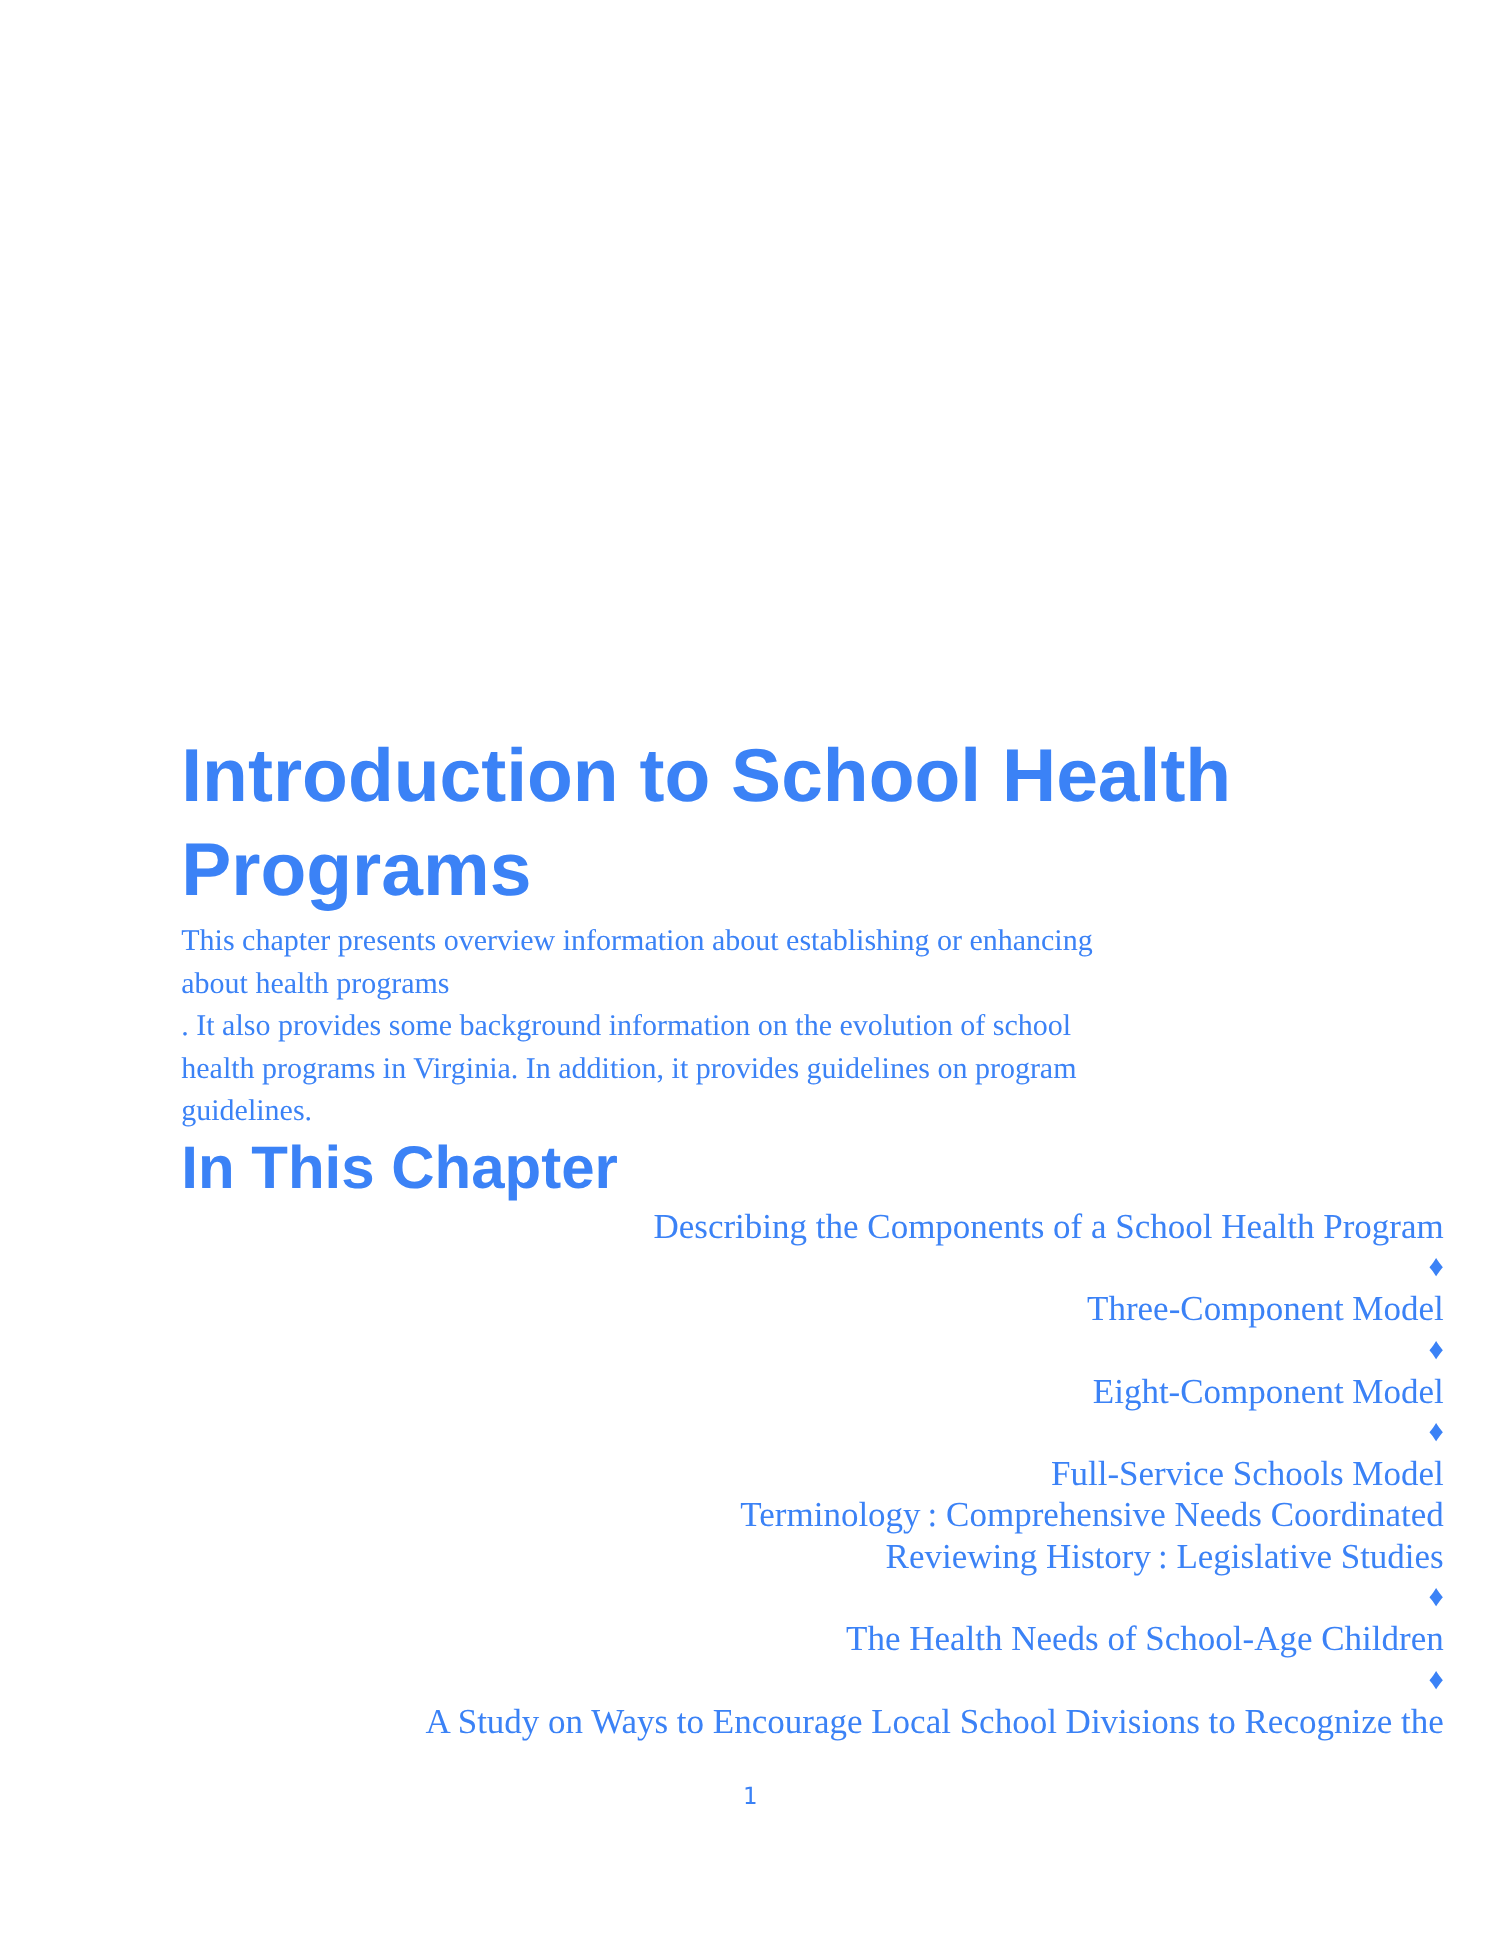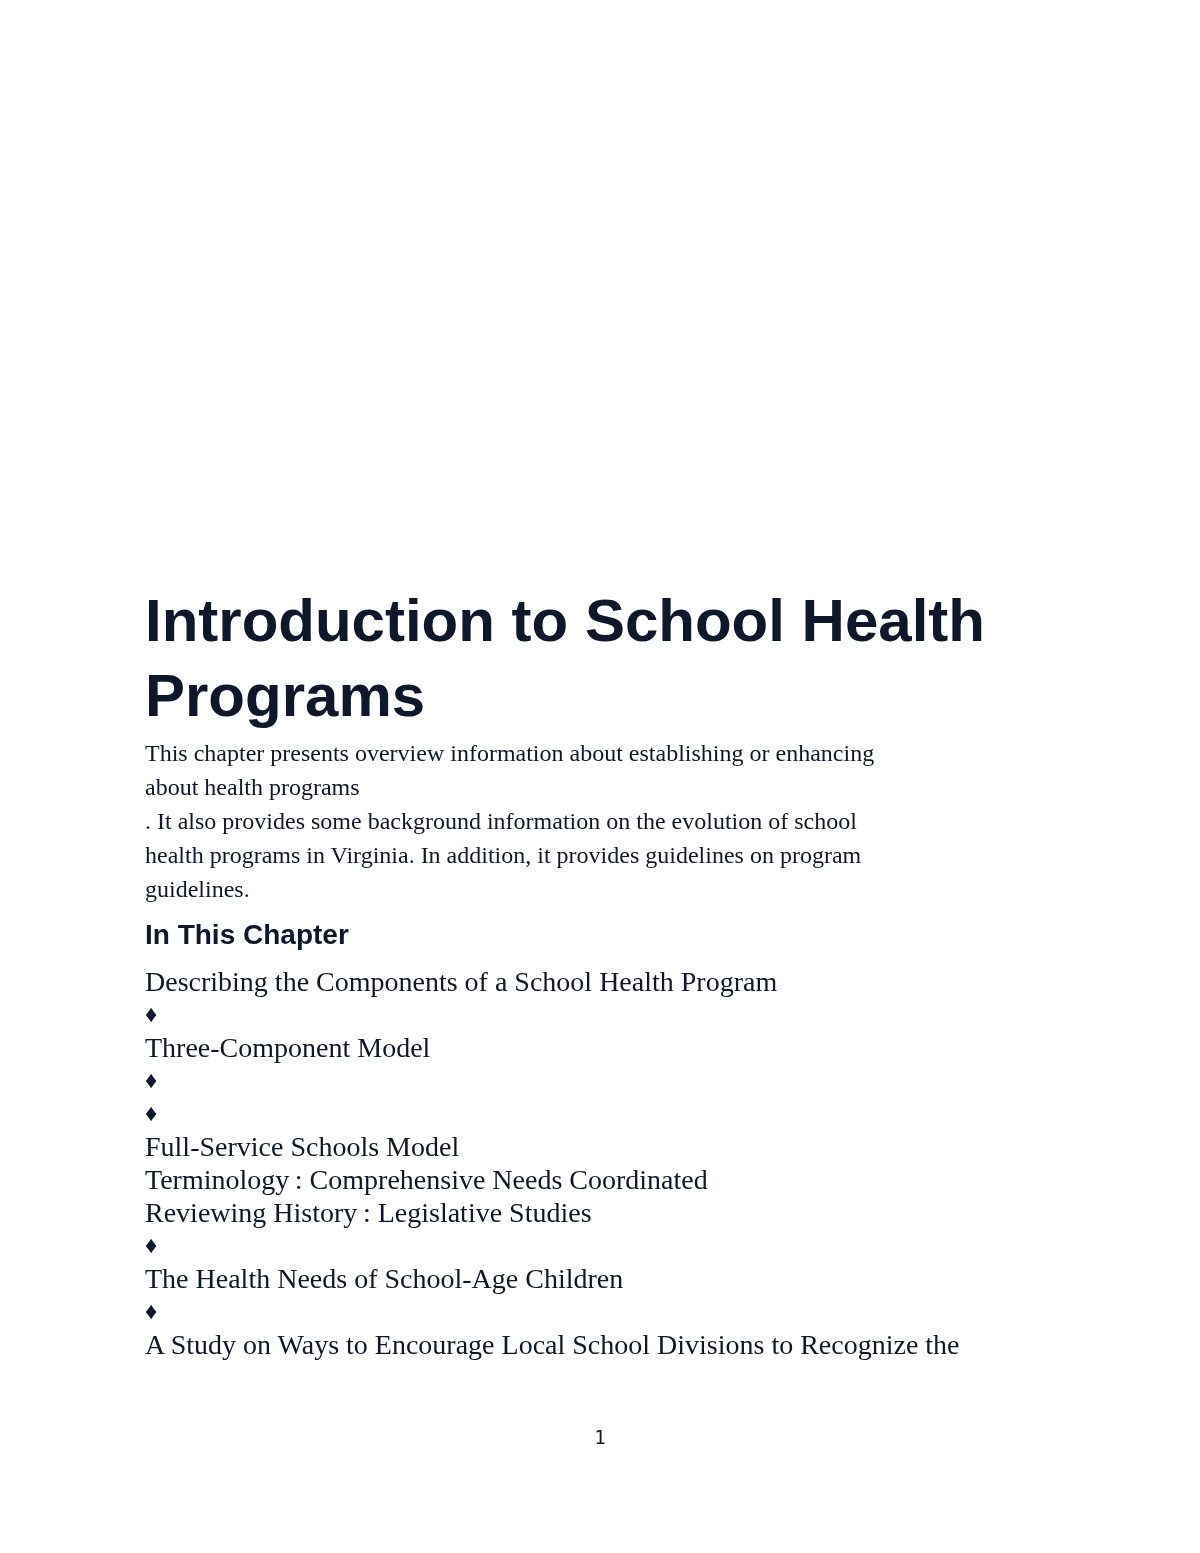--- a/index.html
+++ b/index.html
@@ -5,21 +5,21 @@
   html, body {
     margin: 0;
     padding: 0;
     background: #ffffff;
   }
   .page {
     position: relative;
     width: 1200px;
     height: 1553px;
     background: #ffffff;
-    color: #0f172a;
+    color: #3b82f6;
     overflow: hidden;
   }
   .content {
     position: absolute;
     left: 145px;
     top: 583px;
     width: 1010px;
   }
   .doc-title {
     margin: 0;
@@ -34,30 +34,31 @@
     margin-top: 3px;
     font-family: Liberation Serif, serif;
     font-size: 24px;
     line-height: 34px;
     white-space: nowrap;
   }
   .section-heading {
     margin: 3px 0 0 0;
     font-family: "Liberation Sans", sans-serif;
     font-weight: bold;
-    font-size: 28px;
+    font-size: 48px;
     line-height: 52px;
     white-space: nowrap;
   }
   .chapter-list {
     margin-top: 4px;
     font-family: "Liberation Serif", serif;
     font-size: 28px;
     line-height: 33px;
     white-space: nowrap;
+    text-align: right;
   }
   .chapter-list .bullet-line {
     font-size: 24px;
     line-height: 33px;
   }
   .page-number {
     position: absolute;
     left: 0;
     top: 1426px;
     width: 1200px;
@@ -86,20 +87,21 @@
         <div class="text-line">guidelines.</div>
       </div>
 
     <h2 class="section-heading">In This Chapter</h2>
 
     <div class="chapter-list">
         <div class="item-line">Describing the Components of a School Health Program</div>
         <div class="bullet-line">♦</div>
         <div class="item-line">Three-Component Model</div>
         <div class="bullet-line">♦</div>
+        <div class="item-line">Eight-Component Model</div>
         <div class="bullet-line">♦</div>
         <div class="item-line">Full-Service Schools Model</div>
         <div class="item-line">Terminology : Comprehensive Needs Coordinated</div>
         <div class="item-line">Reviewing History : Legislative Studies</div>
         <div class="bullet-line">♦</div>
         <div class="item-line">The Health Needs of School-Age Children</div>
         <div class="bullet-line">♦</div>
         <div class="item-line">A Study on Ways to Encourage Local School Divisions to Recognize the</div>
       </div>
 

